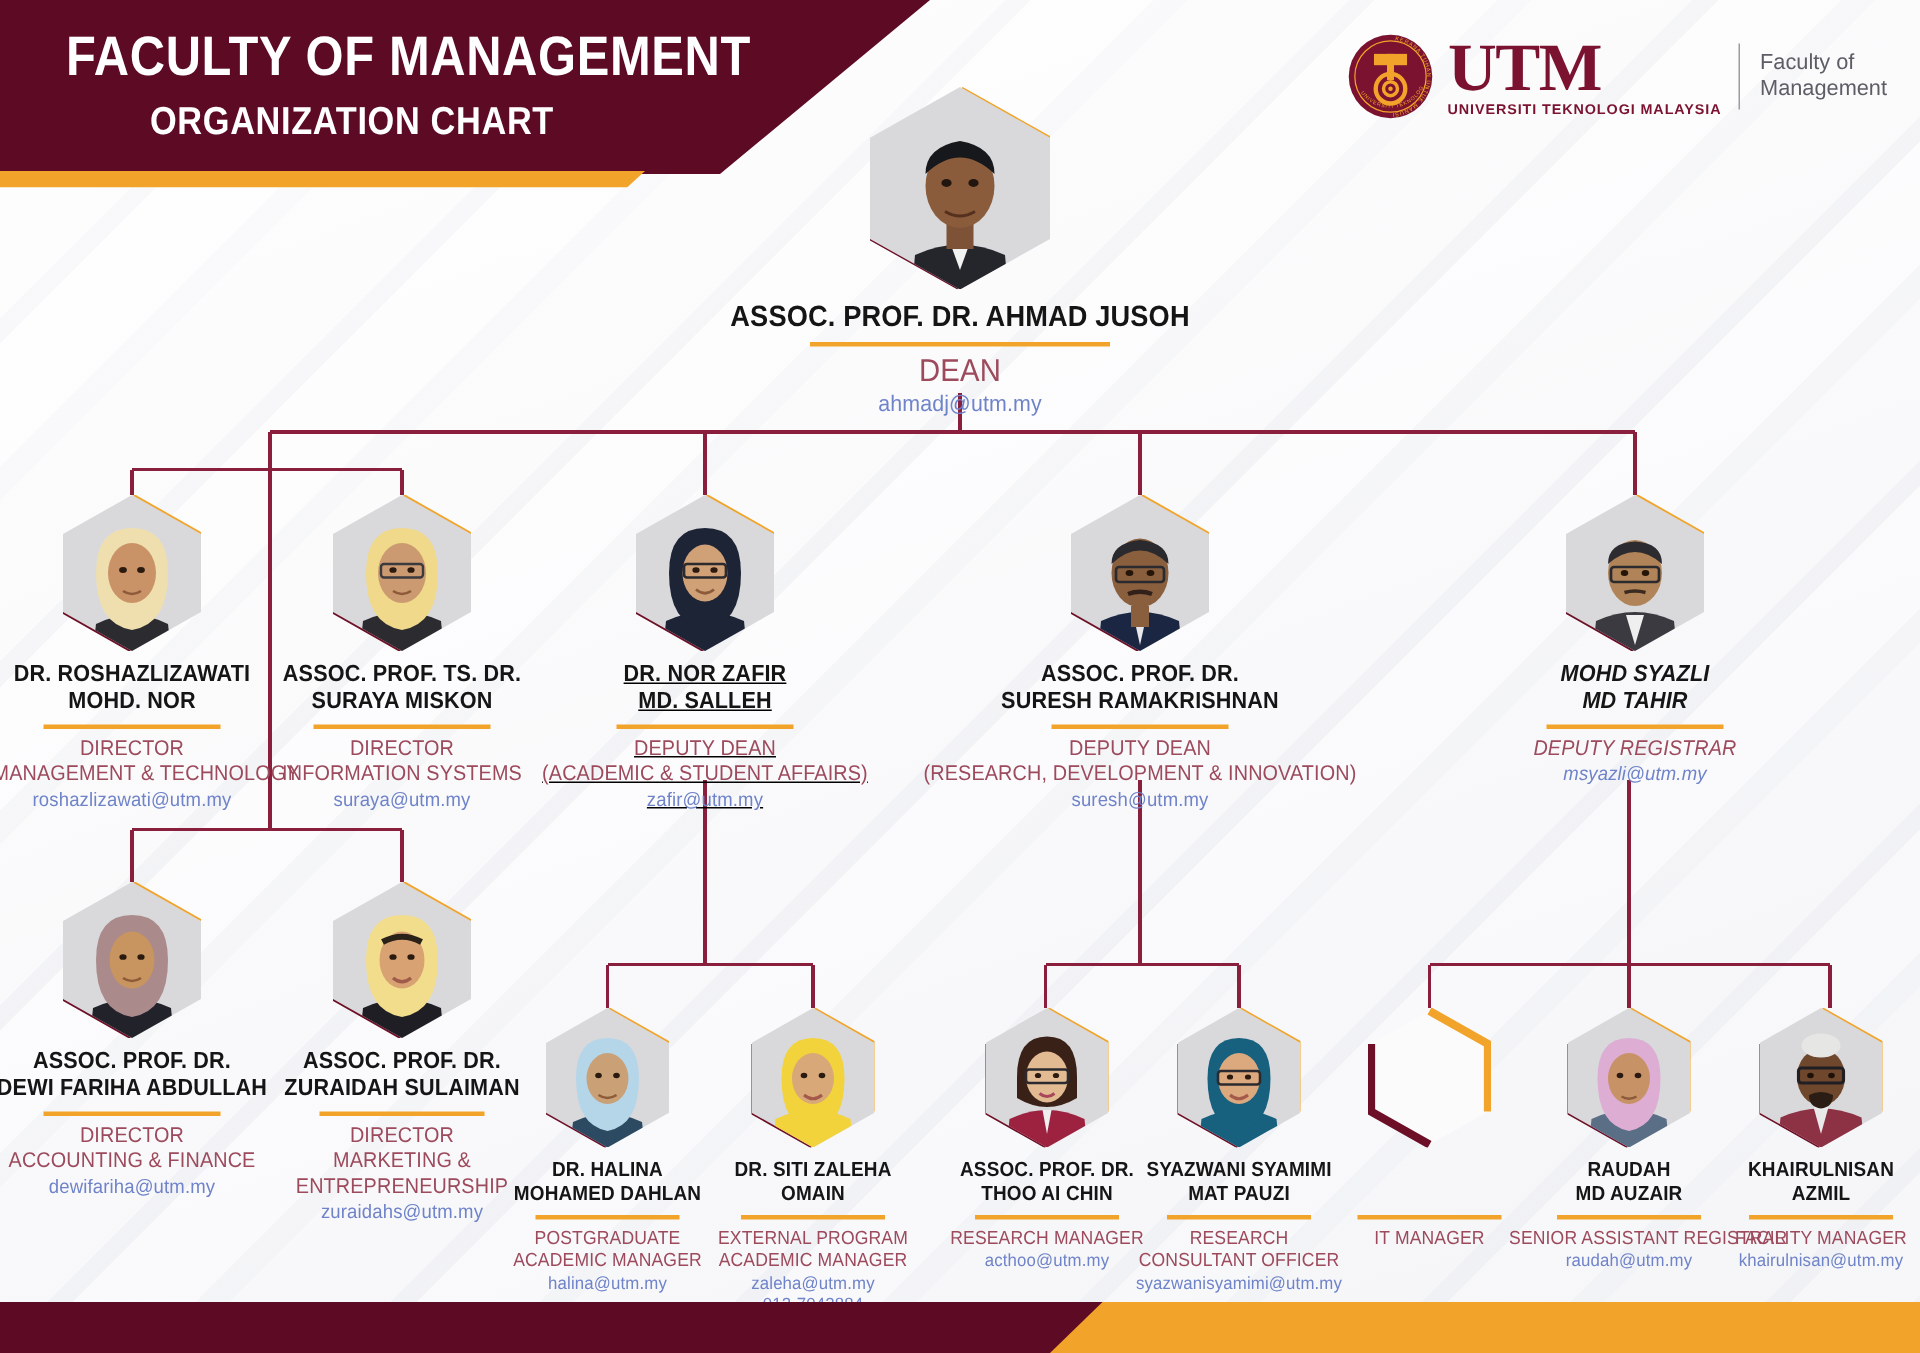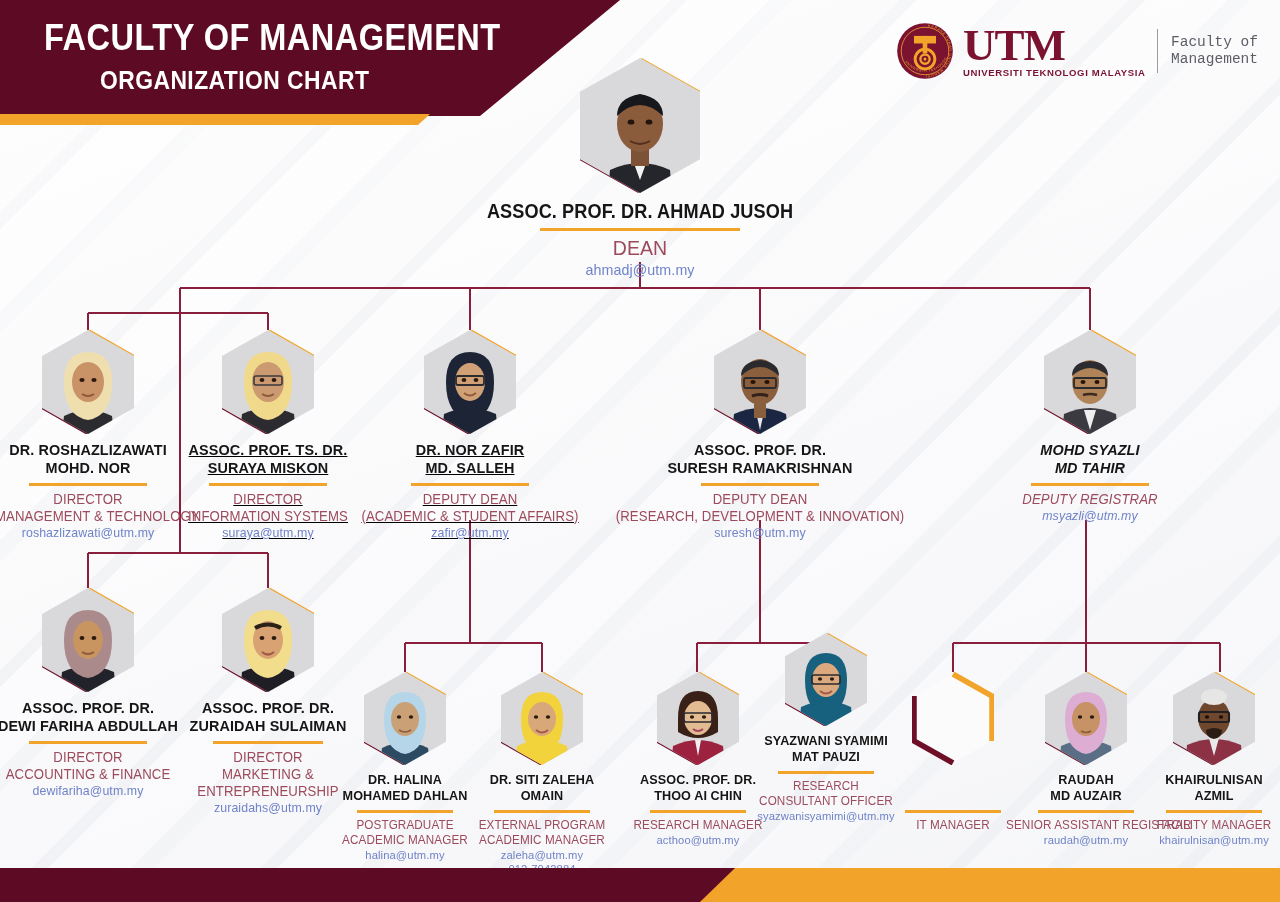--- a/index.html
+++ b/index.html
@@ -57,21 +57,21 @@
     font-family:"Liberation Serif", serif; font-weight:bold; font-size:45px;
     line-height:42px; color:#7a1230; letter-spacing:-1px;
   }
   #logo-tag{
     font-family:"Liberation Sans", sans-serif; font-weight:bold; font-size:9.4px;
     color:#7a1230; letter-spacing:.6px; margin-top:1px;
     transform:scaleX(1.02); transform-origin:left;
   }
   #logo-div{ width:1px; height:44px; background:#9b9ba2; margin:0 4px 0 6px; }
   #logo-fac{
-    font-family:Liberation Mono, monospace; font-size:14.5px; color:#5d5d66; line-height:17px;
+    font-family:Liberation Sans, sans-serif; font-size:14.5px; color:#5d5d66; line-height:17px;
   }
 
   
   #footer{ position:absolute; left:0; bottom:0; width:1280px; height:34px; z-index:6; }
 
   
   #wires{ position:absolute; inset:0; z-index:2; }
 
   
   .node{ position:absolute; z-index:4; text-align:center; }
@@ -235,21 +235,21 @@
     </div>
   </div>
   <div class="nm">DR. ROSHAZLIZAWATI</div>
   <div class="nm" style="margin-top:0;">MOHD. NOR</div>
   <div class="rule" style="width:118px;"></div>
   <div class="role">DIRECTOR</div>
   <div class="role">MANAGEMENT &amp; TECHNOLOGY</div>
   <div class="mail">roshazlizawati@utm.my</div>
 </div>
 
-<div class="node" style="left:168px; top:330px; width:200px;text-decoration:underline;">
+<div class="node" style="left:168px; top:330px; width:200px;">
   <div class="hexwrap" style="width:92px;height:104px;">
     <svg viewBox="0 0 92 104" width="92" height="104">
       <polygon points="46,2 90,27 90,77 46,102 2,77 2,27" fill="#d9d9dc"></polygon>
       <polyline points="46,2 90,27 90,77" fill="none" stroke="#f2a42a" stroke-width="6"></polyline>
       <polyline points="2,27 2,77 46,102" fill="none" stroke="#6d0f27" stroke-width="6"></polyline>
     </svg>
     <div class="hexphoto">
       <svg class="face" viewBox="0 0 92 104">
         <rect width="92" height="104" fill="#d9d9dc"></rect>
         <path d="M18,104 L20,84 Q46,72 72,84 L74,104 Z" fill="#2b2b30"></path>
@@ -488,21 +488,21 @@
       </svg>
     </div>
   </div>
   <div class="nm small">ASSOC. PROF. DR.</div>
   <div class="nm small" style="margin-top:0;">THOO AI CHIN</div>
   <div class="rule" style="width:96px;height:2.6px;"></div>
   <div class="role small">RESEARCH MANAGER</div>
   <div class="mail small">acthoo@utm.my</div>
 </div>
 
-<div class="node" style="left:744px; top:633px; width:164px;">
+<div class="node" style="left:744px; top:672px; width:164px;">
   <div class="hexwrap" style="width:82px;height:93px;">
     <svg viewBox="0 0 82 93" width="82" height="93">
       <polygon points="41,2 80,24 80,69 41,91 2,69 2,24" fill="#d9d9dc"></polygon>
       <polyline points="41,2 80,24 80,69" fill="none" stroke="#f2a42a" stroke-width="5.5"></polyline>
       <polyline points="2,24 2,69 41,91" fill="none" stroke="#6d0f27" stroke-width="5.5"></polyline>
     </svg>
     <div class="hexphoto">
       <svg class="face" viewBox="0 0 82 93">
         <rect width="82" height="93" fill="#d9d9dc"></rect>
         <path d="M14,93 L16,74 Q41,62 66,74 L68,93 Z" fill="#17607e"></path>

